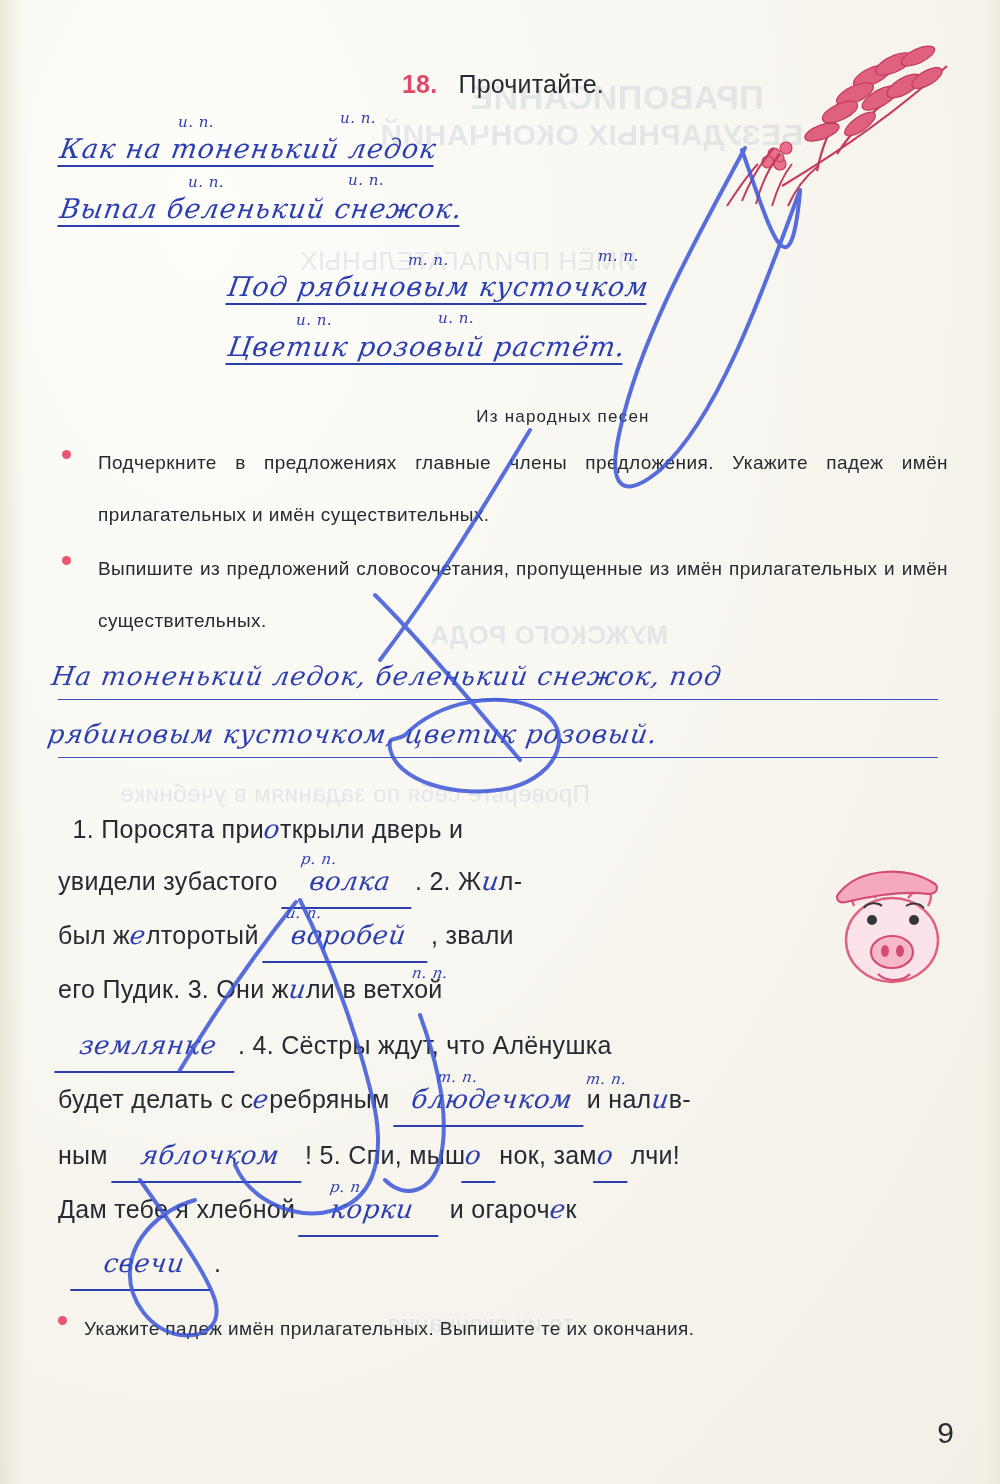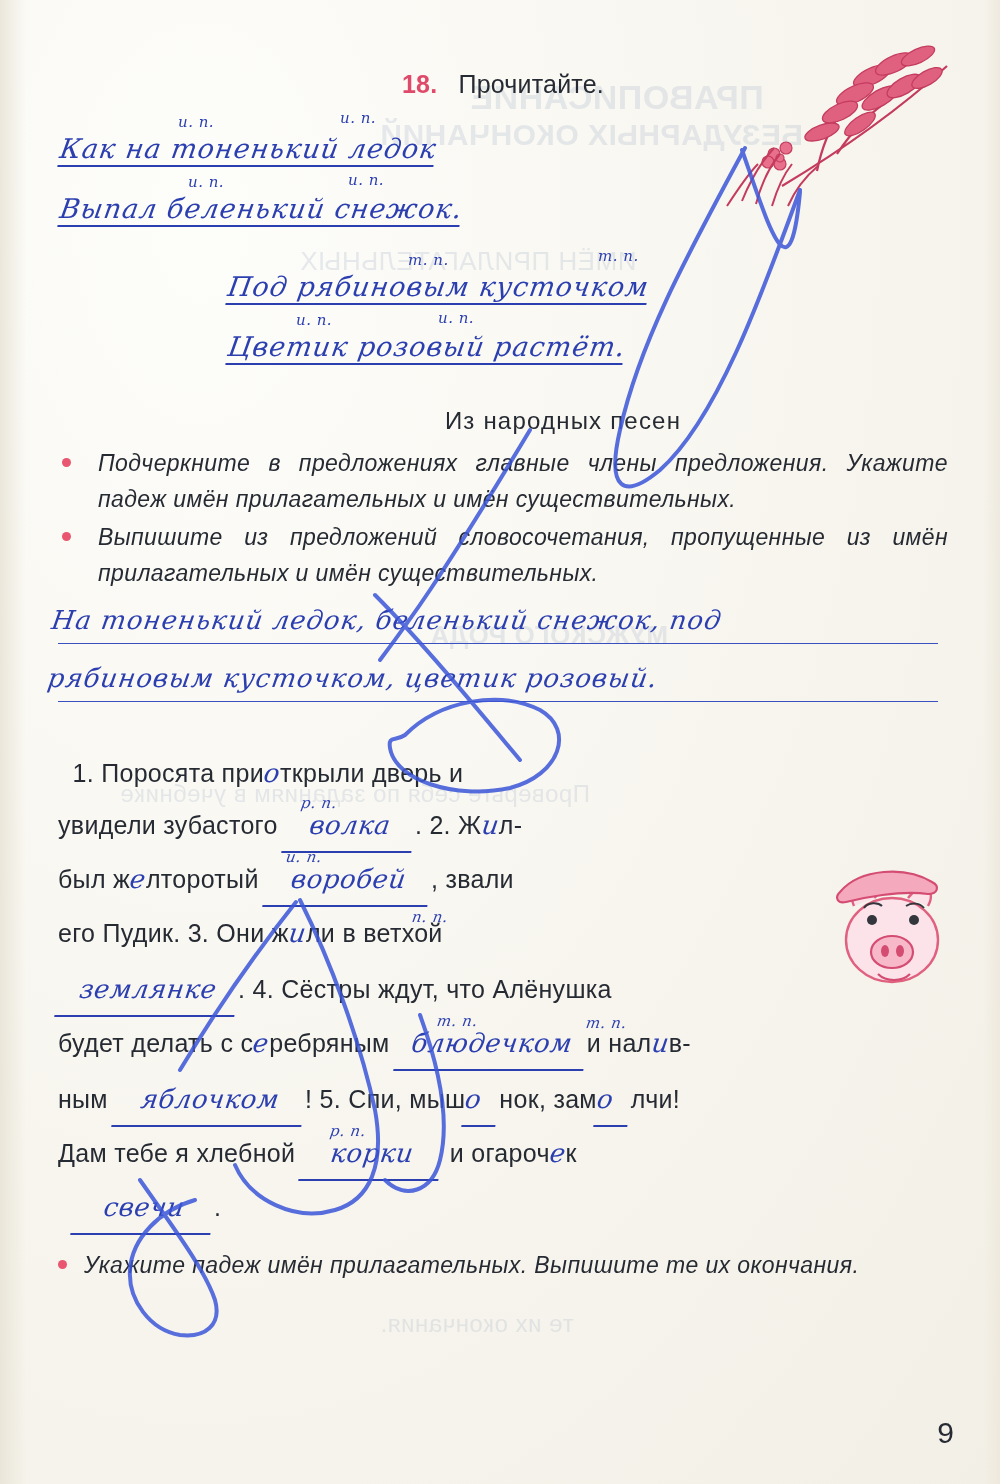--- a/index.html
+++ b/index.html
@@ -101,34 +101,33 @@
   .case-tag {
     position: absolute;
     font-family: "DejaVu Serif", serif;
     font-style: italic;
     color: #2c3fb0;
     font-size: 15px;
     letter-spacing: .5px;
   }
 
   .source {
-    font-size: 24px;
+    font-size: 17px;
     text-align: center;
     margin: 2px 0 10px 120px;
     letter-spacing: 1.2px;
   }
 
   .task {
     position: relative;
-    font-size: 23px;
-    line-height: 36px;
+    font-size: 19px;
+    line-height: 52px;
     letter-spacing: .4px;
     margin: 6px 0 0 0;
     text-align: justify;
-    font-style: italic;
   }
   .bullet {
     position: absolute;
     left: 4px;
     top: 13px;
     width: 9px;
     height: 9px;
     border-radius: 50%;
     background: #e8566f;
   }

